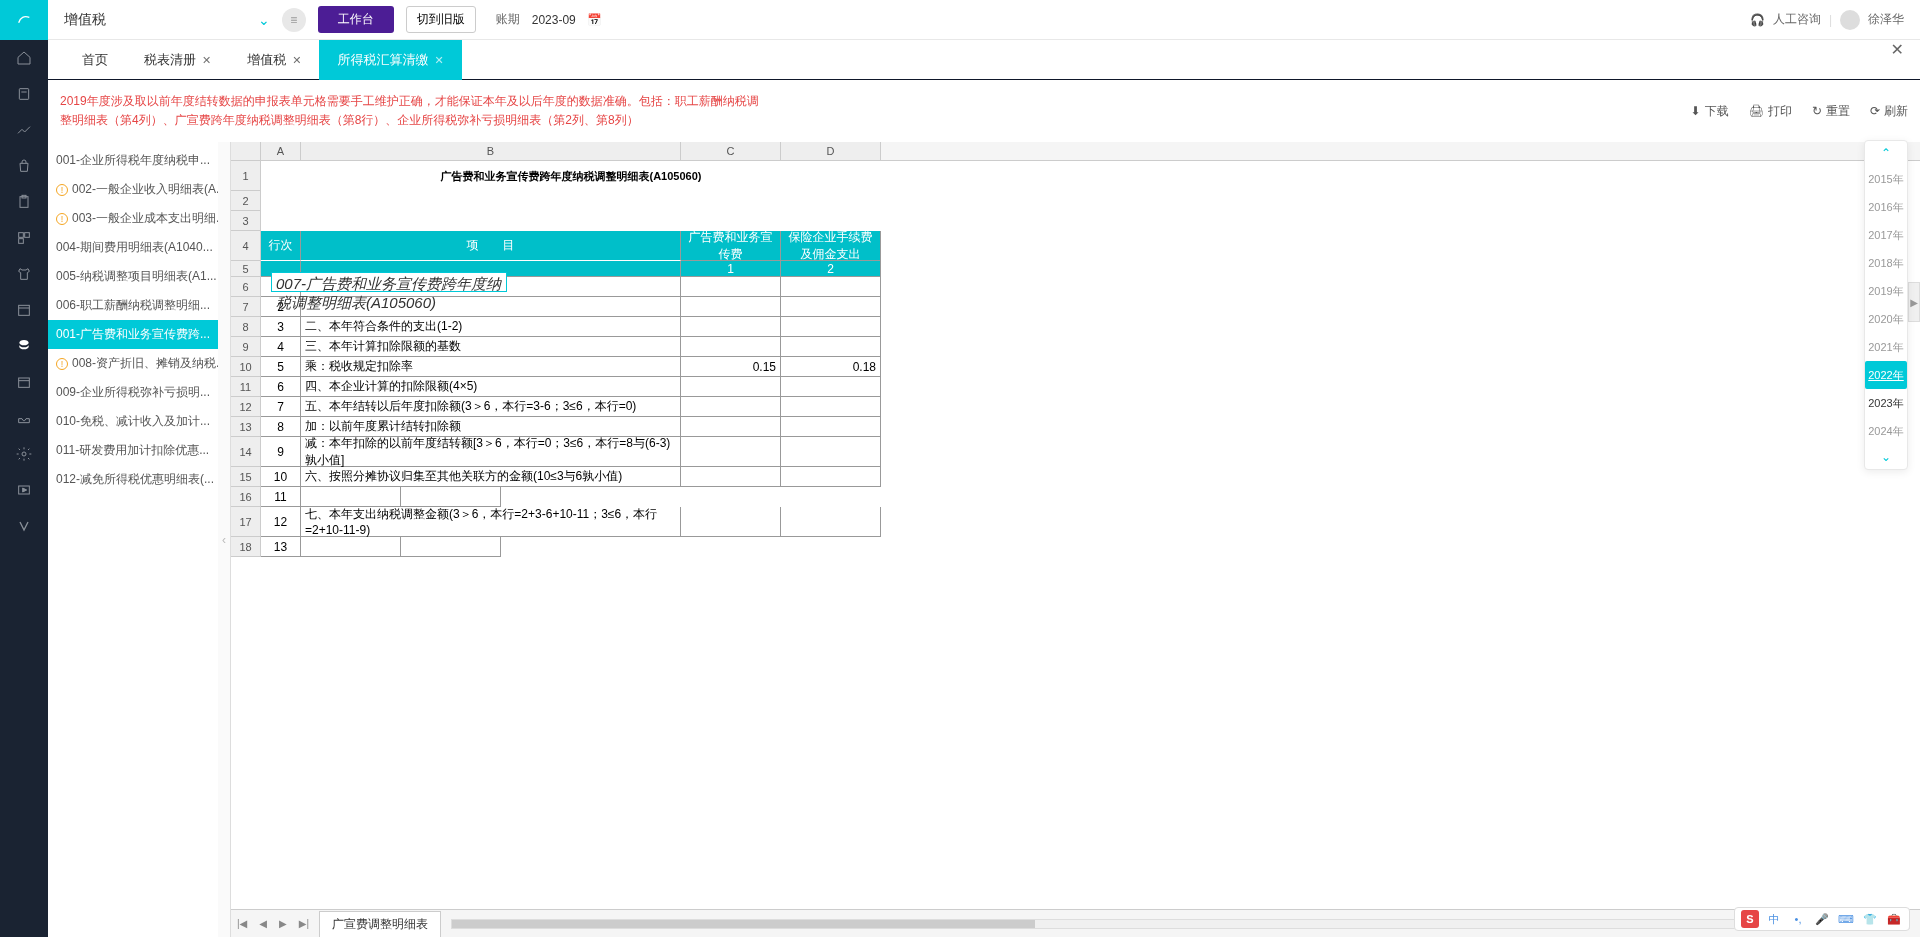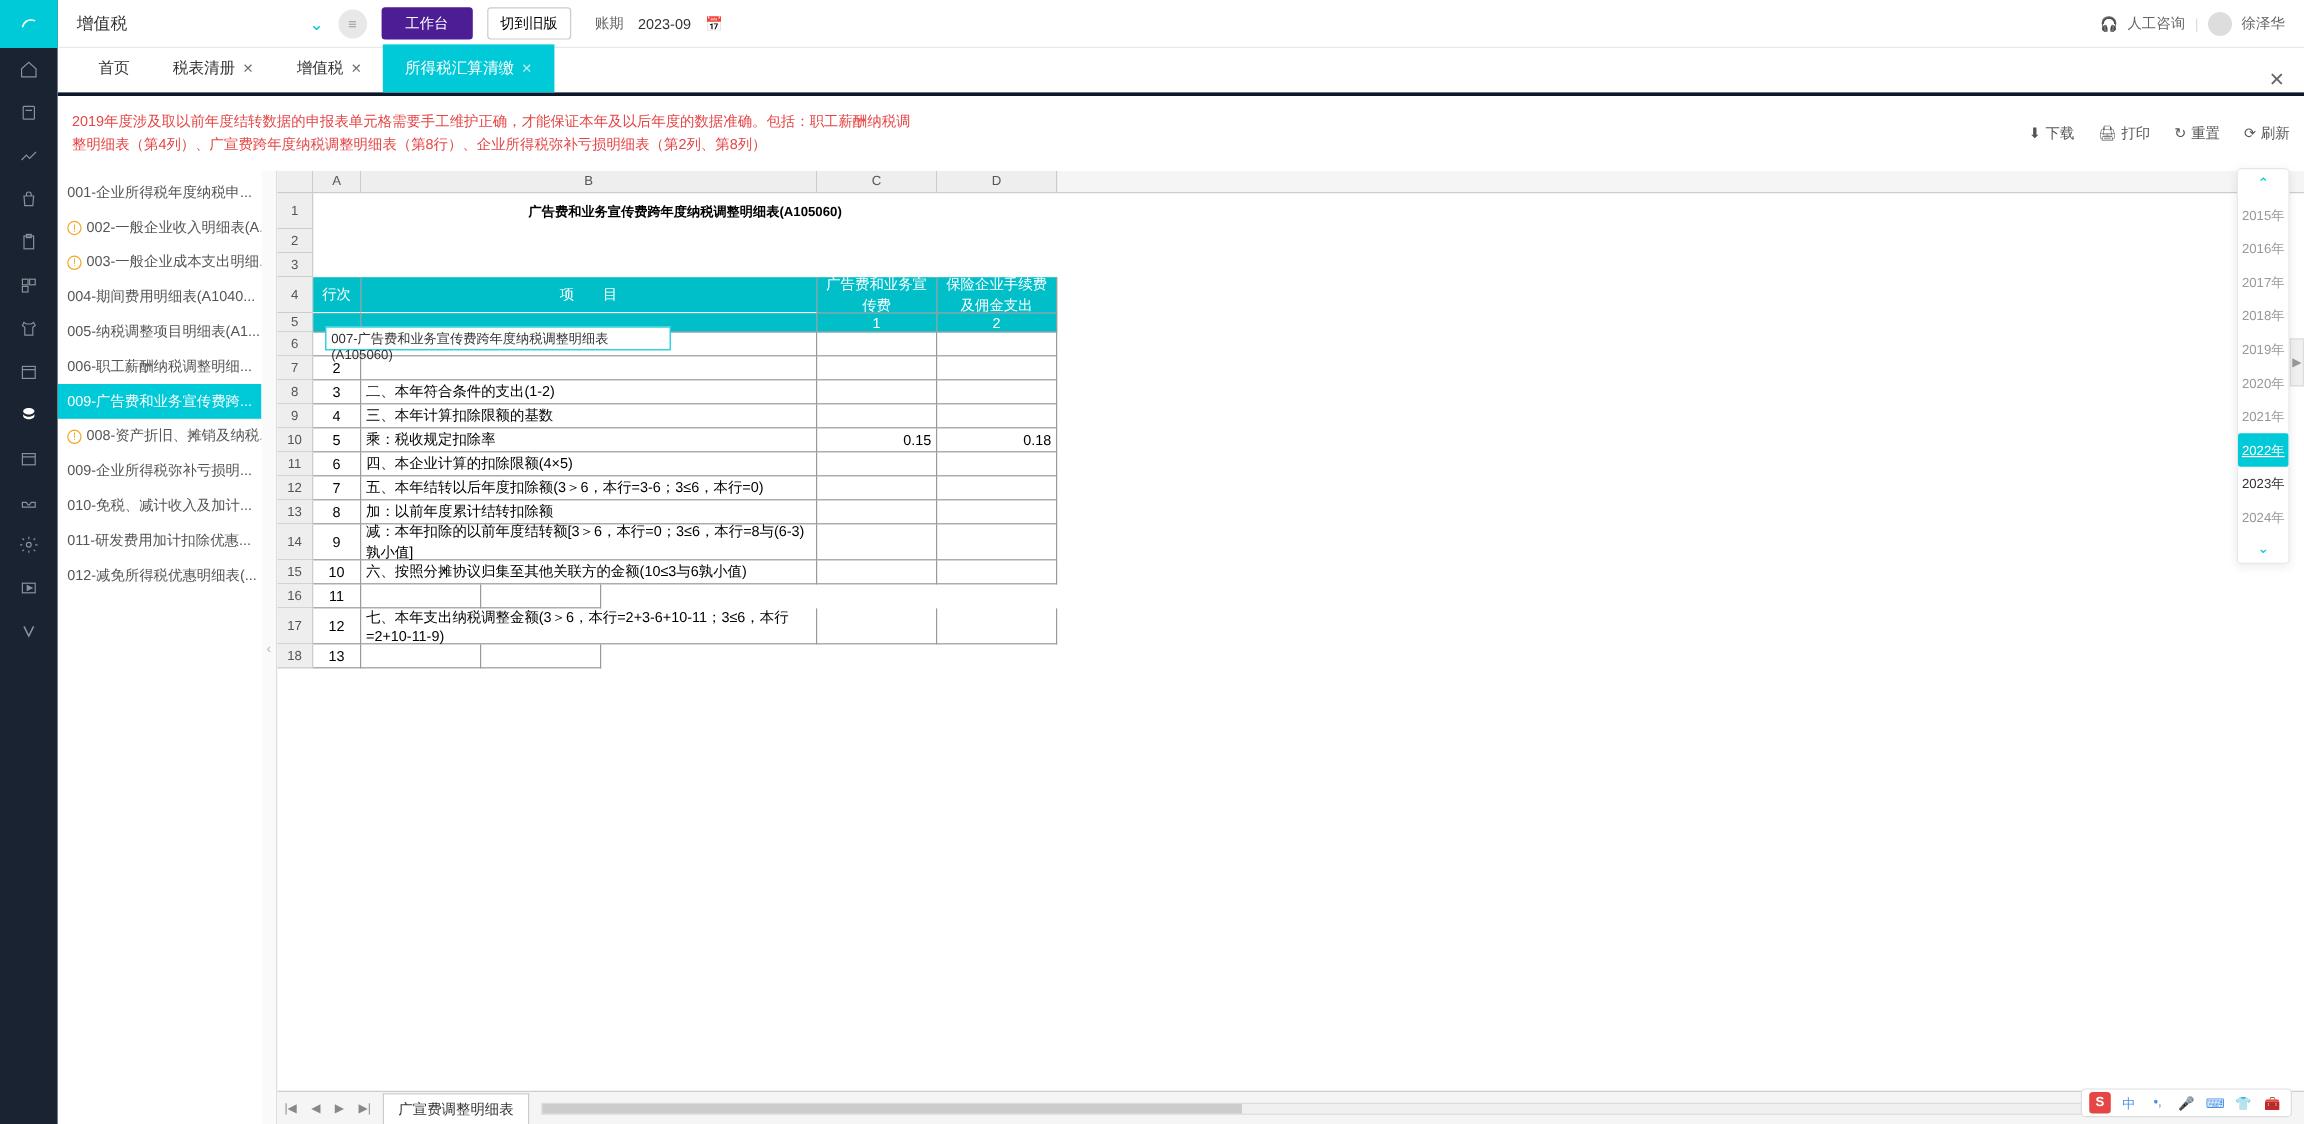--- a/index.html
+++ b/index.html
@@ -15,21 +15,21 @@
 .chevron { color: #00c9d8; font-size: 14px; cursor: pointer; }
 .btn-circle { width: 24px; height: 24px; border-radius: 50%; background: #e8e8e8; display: flex; align-items: center; justify-content: center; color: #999; cursor: pointer; }
 .btn-work { background: #4c1d95; color: #fff; padding: 5px 20px; border-radius: 3px; cursor: pointer; border: none; font-size: 12px; }
 .btn-switch { border: 1px solid #ccc; padding: 4px 10px; border-radius: 3px; cursor: pointer; background: #fff; font-size: 12px; }
 .period-label { color: #666; margin-left: 8px; }
 .period-value { color: #333; }
 .cal-icon { color: #00c9d8; cursor: pointer; }
 .spacer { flex: 1; }
 .top-right { display: flex; align-items: center; gap: 8px; color: #666; }
 .user-ava { width: 20px; height: 20px; border-radius: 50%; background: #ddd; }
-.tabs { height: 40px; display: flex; align-items: flex-end; border-bottom: 3px solid #0f172a; padding: 0 16px; gap: 0; position: relative; }
+.tabs { height: 40px; display: flex; align-items: flex-start; border-bottom: 1px solid #0f172a; padding: 0 16px; gap: 0; position: relative; }
 .tab { padding: 0 18px; height: 40px; display: flex; align-items: center; color: #333; cursor: pointer; gap: 6px; font-size: 13px; }
 .tab.active { background: #00c9d8; color: #fff; }
 .tab-close { font-size: 11px; color: inherit; opacity: 0.7; cursor: pointer; }
 .tabs-close-all { position: absolute; right: 16px; color: #666; cursor: pointer; font-size: 16px; }
 .content { flex: 1; display: flex; flex-direction: column; overflow: hidden; }
 .warn-bar { padding: 12px 12px; display: flex; align-items: center; gap: 20px; }
 .warn-text { color: #e64545; font-size: 12px; line-height: 1.6; max-width: 700px; }
 .action-buttons { margin-left: auto; display: flex; gap: 20px; color: #555; }
 .action-btn { display: flex; align-items: center; gap: 4px; cursor: pointer; }
 .body-row { flex: 1; display: flex; overflow: hidden; position: relative; }
@@ -63,21 +63,21 @@
 .sheet-nav { padding: 0 6px; color: #888; cursor: pointer; font-size: 10px; }
 .sheet-tab { padding: 4px 12px; border: 1px solid #ccc; border-bottom: none; background: #fff; font-size: 12px; color: #333; cursor: pointer; margin-left: 4px; }
 .h-scroll-outer { flex: 1; margin: 0 10px; position: relative; height: 10px; background: #f0f0f0; border: 1px solid #ddd; }
 .h-scroll-thumb { position: absolute; left: 0; width: 40%; height: 100%; background: #ccc; cursor: pointer; }
 .year-panel { position: absolute; right: 12px; top: 140px; width: 44px; background: #fff; border: 1px solid #e8e8e8; border-radius: 4px; box-shadow: 0 2px 8px rgba(0,0,0,0.08); z-index: 5; }
 .year-btn { width: 100%; height: 28px; display: flex; align-items: center; justify-content: center; font-size: 11px; color: #999; cursor: pointer; }
 .year-btn.current { background: #00c9d8; color: #fff; border-radius: 2px; text-decoration: underline; }
 .year-btn.dark { color: #333; }
 .year-arrow { color: #00c9d8; height: 24px; display: flex; justify-content: center; align-items: center; cursor: pointer; }
 .expand-handle { position: absolute; right: 0; top: 140px; width: 12px; height: 40px; background: #f0f0f0; border: 1px solid #ddd; display: flex; align-items: center; justify-content: center; color: #999; cursor: pointer; font-size: 10px; z-index: 4; }
-.cell-editor { position: absolute; left: 40px; top: 130px; width: 288px; height: 20px; border: 1px solid #00c9d8; background: #fff; font-size: 11px; padding: 2px 4px; color: #333; z-index: 3; }
+.cell-editor { position: absolute; left: 40px; top: 130px; width: 236px; height: 20px; border: 1px solid #00c9d8; background: #fff; font-size: 15px; padding: 2px 4px; color: #333; z-index: 3; font-style: italic; }
 .ime-bar { position: absolute; right: 10px; bottom: 6px; display: flex; gap: 6px; align-items: center; background: #fff; padding: 2px 6px; border: 1px solid #ddd; border-radius: 4px; z-index: 10; }
 .ime-icon { width: 18px; height: 18px; display: flex; align-items: center; justify-content: center; font-size: 11px; color: #4a90e2; cursor: pointer; }
 .ime-icon.red { background: #e64545; color: #fff; border-radius: 3px; font-weight: bold; }
 svg { width: 16px; height: 16px; }
 </style>
 </head>
 <body>
 
 <div class="app">
   <div class="left-nav">
@@ -234,21 +234,21 @@
             <div class="form-item">
               <span>004-期间费用明细表(A1040...</span>
             </div>
             <div class="form-item">
               <span>005-纳税调整项目明细表(A1...</span>
             </div>
             <div class="form-item">
               <span>006-职工薪酬纳税调整明细...</span>
             </div>
             <div class="form-item selected">
-              <span>009-广告费和业务宣传费跨...</span>
+              <span>001-广告费和业务宣传费跨...</span>
             </div>
             <div class="form-item">
               <span class="warn-dot">!</span>
               <span>008-资产折旧、摊销及纳税...</span>
             </div>
             <div class="form-item">
               <span>009-企业所得税弥补亏损明...</span>
             </div>
             <div class="form-item">
               <span>010-免税、减计收入及加计...</span>

